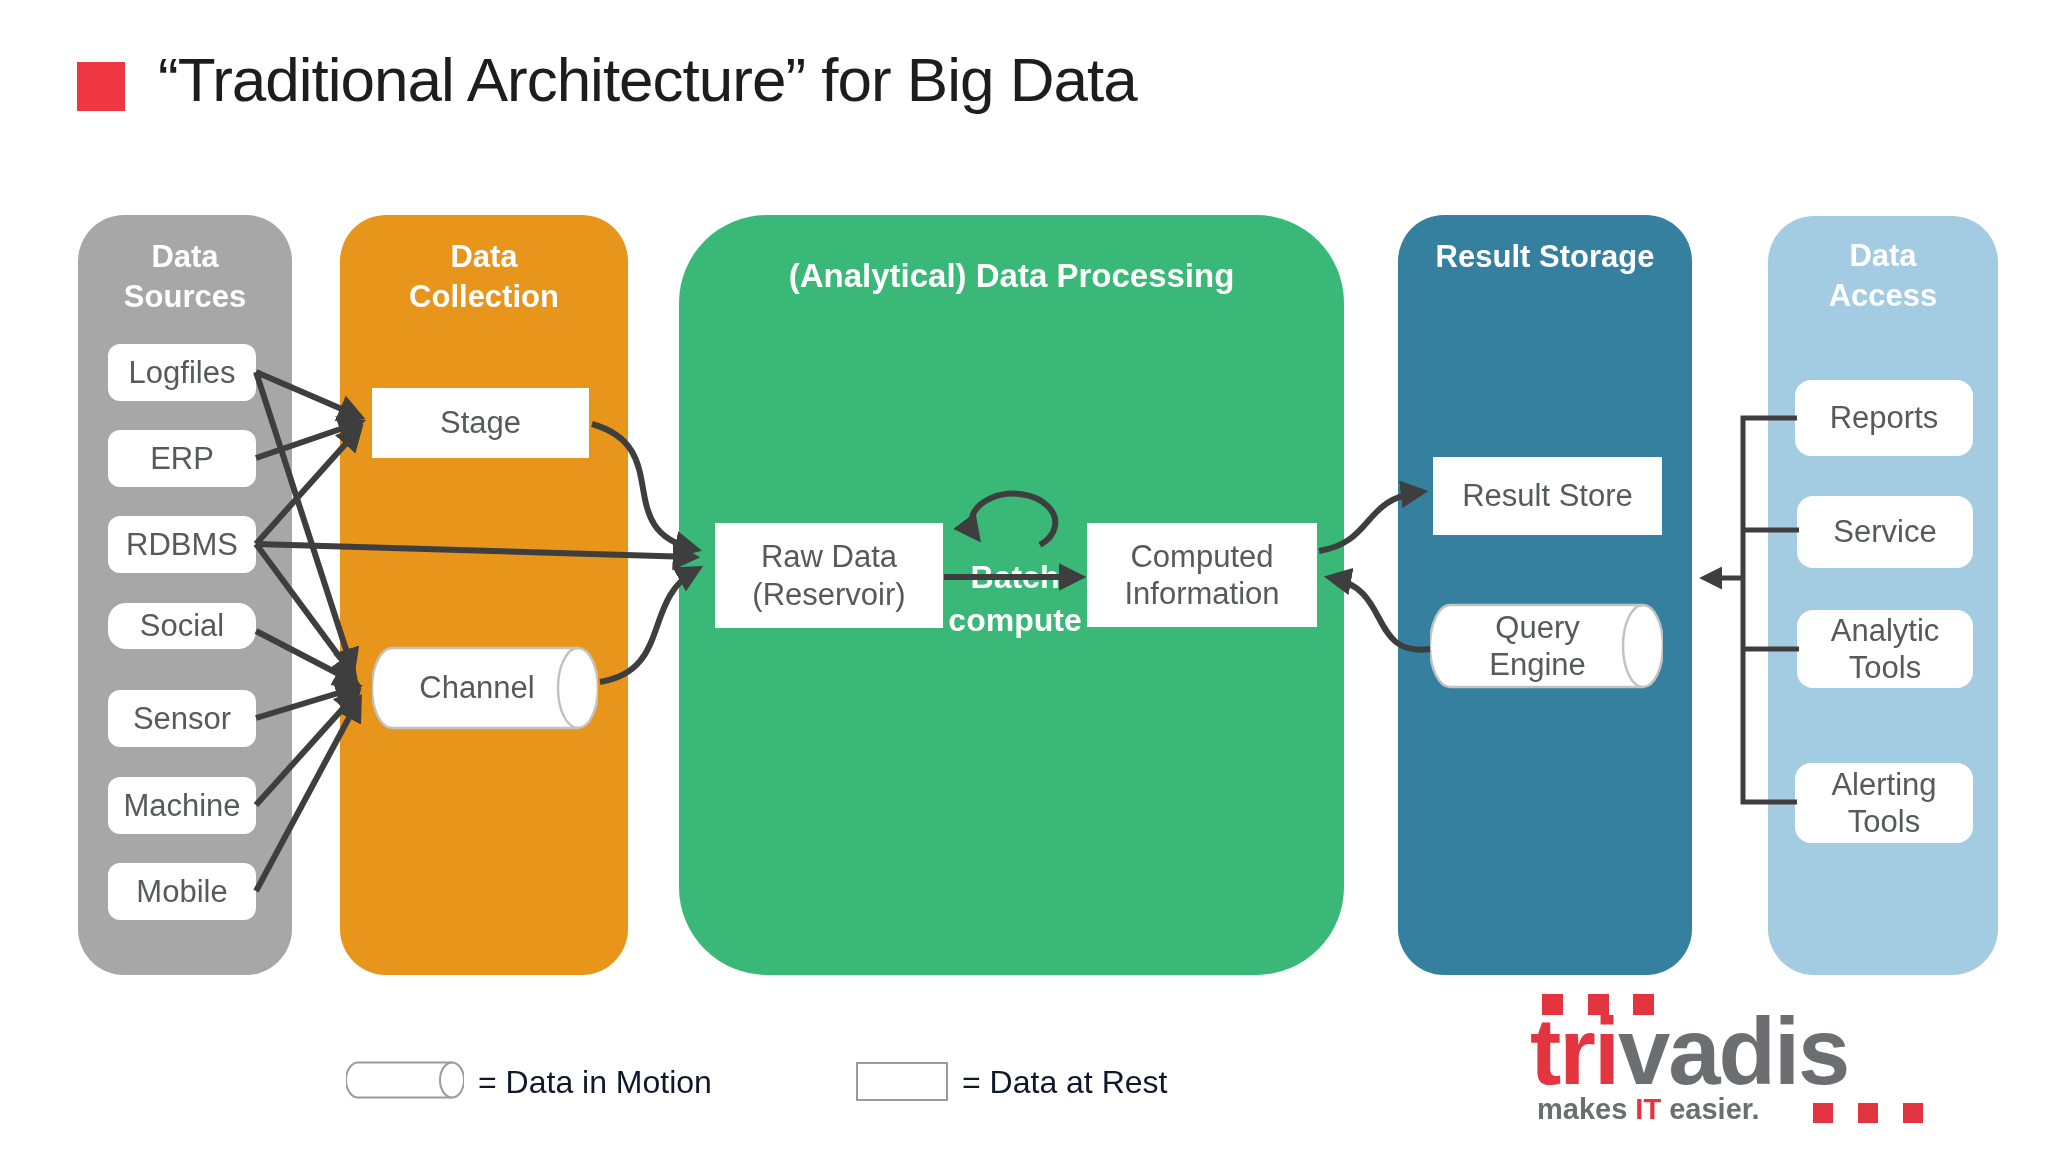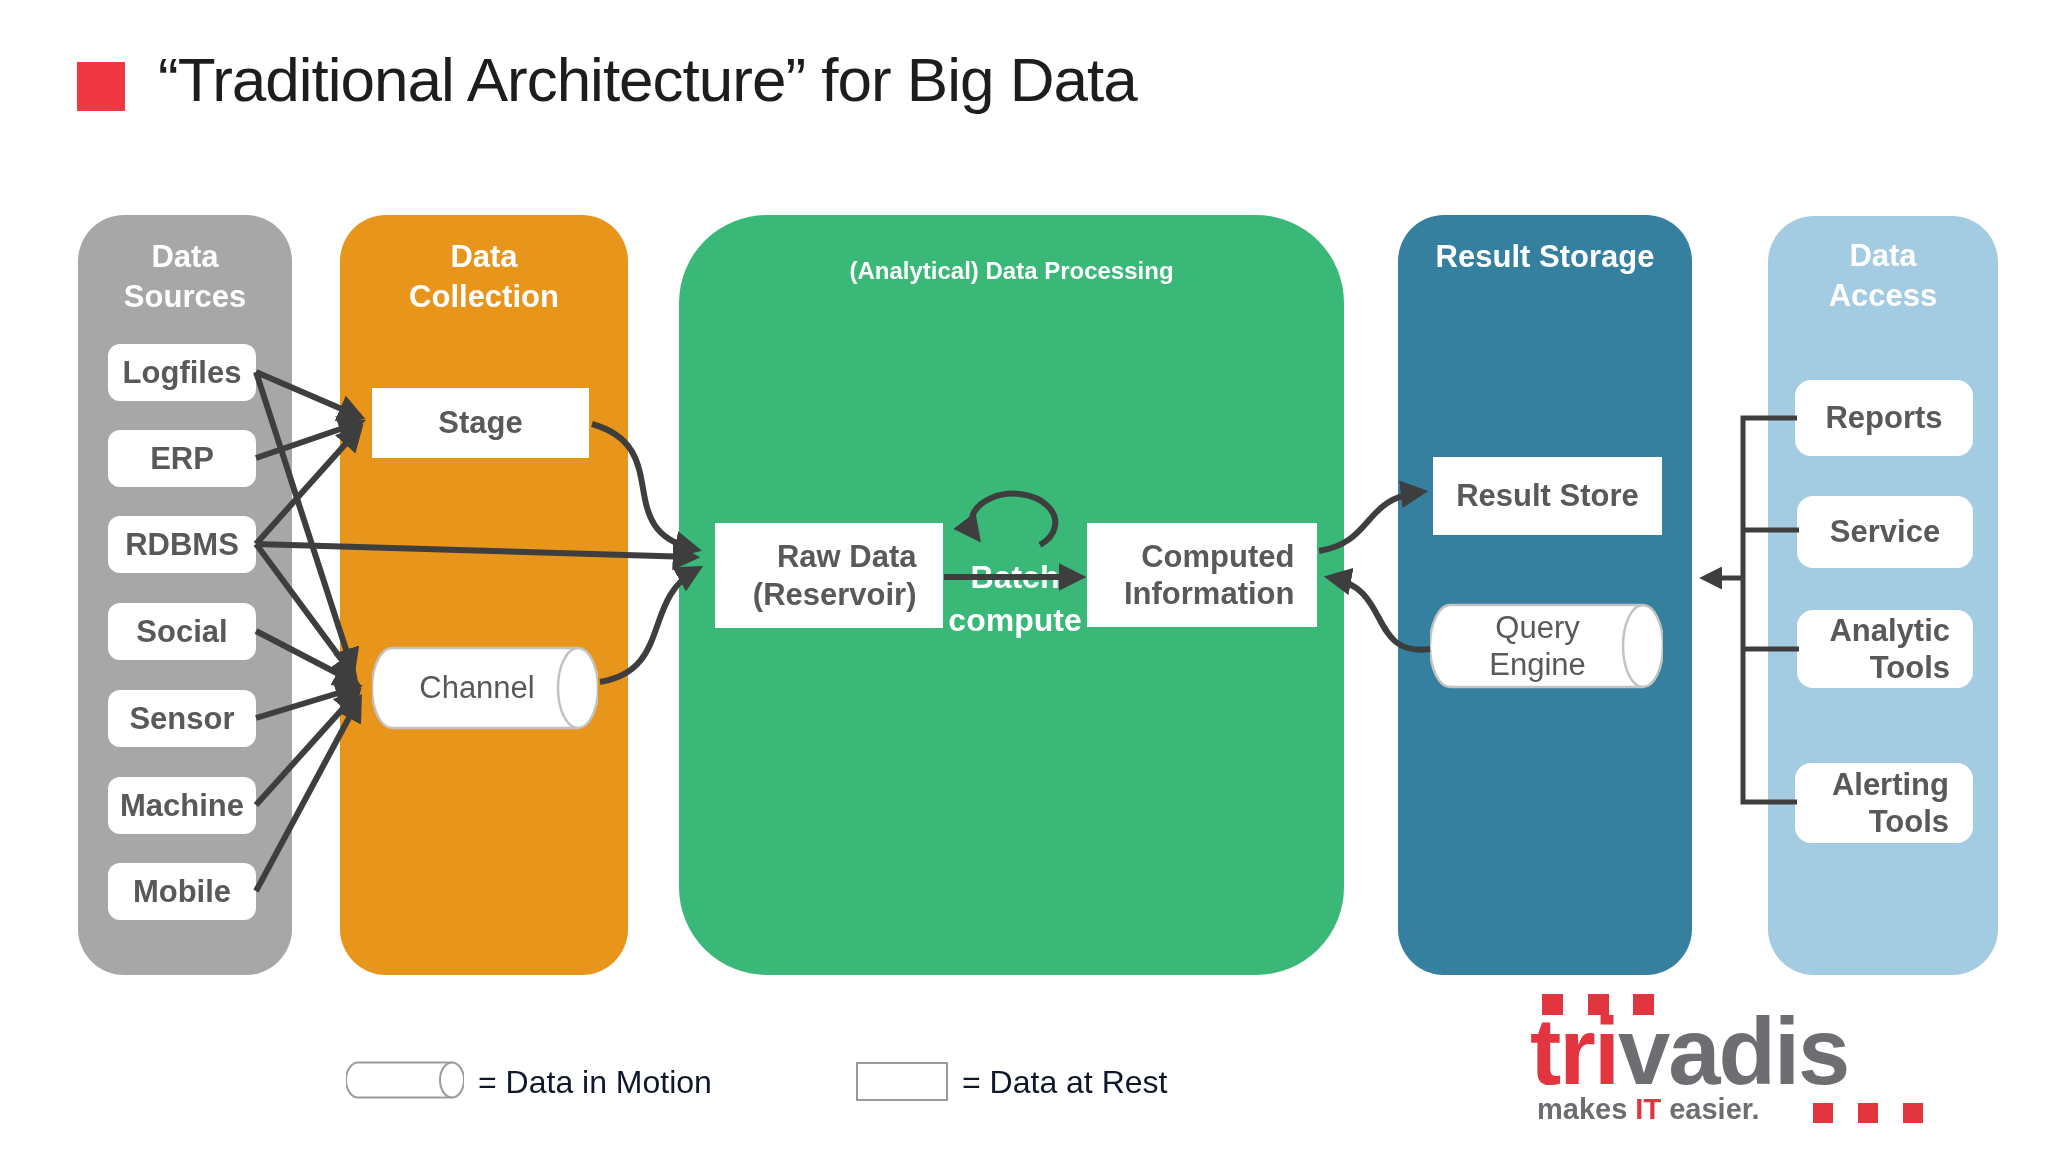--- a/index.html
+++ b/index.html
@@ -13,21 +13,21 @@
   .col{position:absolute;border-radius:46px;}
   .col-header{position:absolute;left:0;right:0;display:flex;justify-content:center;
               color:#ffffff;font-weight:bold;font-size:31px;line-height:1.3;text-align:center;}
   .col-gray{left:78px;top:215px;width:214px;height:760px;background:#a7a7a7;}
   .col-orange{left:340px;top:215px;width:288px;height:760px;background:#e8951c;}
   .col-green{left:679px;top:215px;width:665px;height:760px;background:#39b878;border-radius:88px;}
   .col-blue{left:1398px;top:215px;width:294px;height:760px;background:#35809f;}
   .col-lblue{left:1768px;top:216px;width:230px;height:759px;background:#a3cbe2;}
   
   .wbox{position:absolute;background:#ffffff;color:#58595b;display:flex;align-items:center;
-        justify-content:center;text-align:right;font-size:31px;line-height:1.2;font-weight:bold;}
+        justify-content:center;text-align:center;font-size:31px;line-height:1.2;}
   .r12{border-radius:12px;}
   .r16{border-radius:16px;}
   .cyl-label{position:absolute;color:#58595b;display:flex;align-items:center;justify-content:center;
              text-align:center;font-size:31px;line-height:1.2;}
   .batch-label{position:absolute;color:#ffffff;font-weight:bold;font-size:32px;line-height:1.35;
                text-align:center;}
   
   .legend-text{position:absolute;font-size:32px;color:#0f172a;white-space:nowrap;}
   .legend-rect{position:absolute;background:#ffffff;border:2px solid #9b9b9b;}
   
@@ -49,39 +49,39 @@
   <div class="abs page-title">“Traditional Architecture” for Big Data</div>
 
   <div class="col col-gray">
     <div class="col-header" style="top:22px;">
       <span class="wrap" style="width:140px;">Data Sources</span>
     </div>
   </div>
   <div class="wbox r12" style="left:108px;top:344px;width:148px;height:57px;">Logfiles</div>
   <div class="wbox r12" style="left:108px;top:430px;width:148px;height:57px;">ERP</div>
   <div class="wbox r12" style="left:108px;top:516px;width:148px;height:57px;">RDBMS</div>
-  <div class="wbox r12" style="left:108px;top:603px;width:148px;height:57px;">Social</div>
+  <div class="wbox r12" style="left:108px;top:603px;width:148px;height:46px;border-radius:18px;">Social</div>
   <div class="wbox r12" style="left:108px;top:690px;width:148px;height:57px;">Sensor</div>
   <div class="wbox r12" style="left:108px;top:777px;width:148px;height:57px;">Machine</div>
   <div class="wbox r12" style="left:108px;top:863px;width:148px;height:57px;">Mobile</div>
 
   <div class="col col-orange">
     <div class="col-header" style="top:22px;">
       <span class="wrap" style="width:170px;">Data Collection</span>
     </div>
   </div>
   <div class="wbox" style="left:372px;top:388px;width:217px;height:70px;">Stage</div>
   <svg class="overlay" style="left:372px;top:646px;" width="226" height="84" viewBox="0 0 226 84">
     <path d="M20,2 H206 A20,40 0 0 1 206,82 H20 A20,40 0 0 1 20,2 Z" fill="#ffffff" stroke="#c2c2c2" stroke-width="2.5"></path>
     <path d="M206,2 A20,40 0 0 0 206,82" fill="none" stroke="#c2c2c2" stroke-width="2.5"></path>
   </svg>
   <div class="cyl-label" style="left:372px;top:646px;width:210px;height:84px;">Channel</div>
 
   <div class="col col-green">
-    <div class="col-header" style="top:40px;font-size:24px;">
+    <div class="col-header" style="top:40px;font-size:33px;">
       <span>(Analytical) Data Processing</span>
     </div>
   </div>
   <div class="wbox" style="left:715px;top:523px;width:228px;height:105px;">
     <span class="wrap" style="width:175px;">Raw Data (Reservoir)</span>
   </div>
   <div class="wbox" style="left:1087px;top:523px;width:230px;height:104px;">
     <span class="wrap" style="width:185px;">Computed Information</span>
   </div>
   <div class="batch-label" style="left:935px;top:556px;width:160px;">

